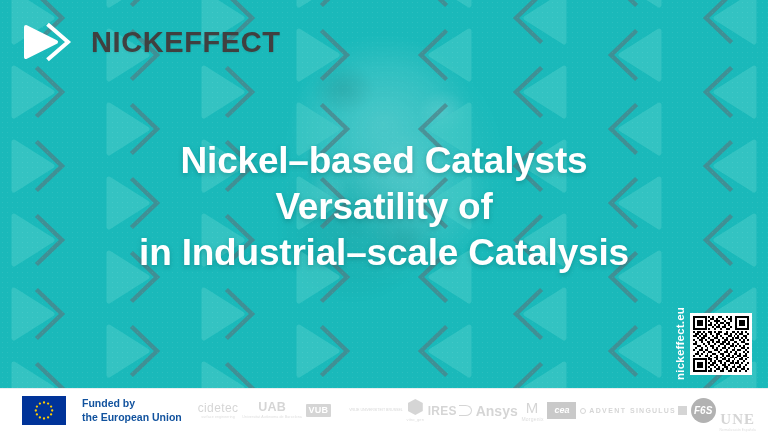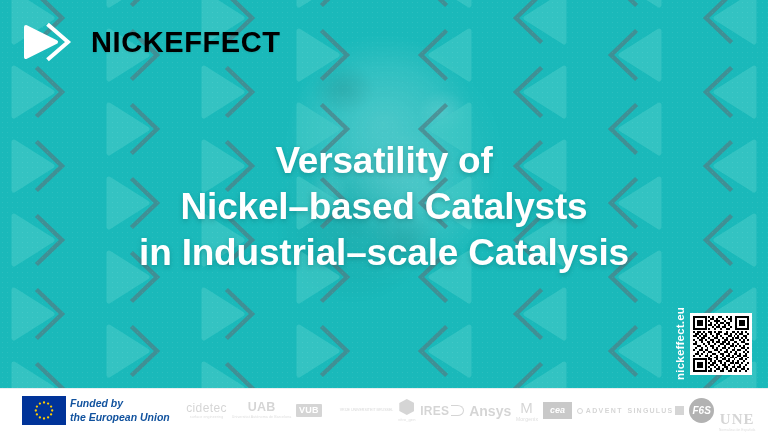--- a/index.html
+++ b/index.html
@@ -49,21 +49,21 @@
     position:absolute;left:0;top:0;right:0;height:388px;
     background-image:radial-gradient(rgba(255,255,255,.085) 0.8px, rgba(255,255,255,0) 0.9px);
     background-size:5px 5px;
     opacity:.9;
   }
 
   
   .logo{position:absolute;left:22px;top:22px;display:flex;align-items:center;gap:9px;}
   .logo-mark{width:60px;height:40px;display:block;}
   .logo-word{
-    color:#000000;font-size:29px;font-weight:bold;
+    color:#404040;font-size:29px;font-weight:bold;
     letter-spacing:.6px;line-height:1;
     text-shadow:0 1px 2px rgba(0,0,0,.10);
     white-space:nowrap;
   }
 
   
   .title{
     position:absolute;left:0;right:0;top:113px;
     text-align:center;
     color:#ffffff;
@@ -87,21 +87,21 @@
   .qr-code{width:62px;height:62px;background:#fff;padding:3px;display:block;}
   .qr-code svg{display:block;width:100%;height:100%;}
 
   
   .footer{
     position:absolute;left:0;right:0;bottom:0;height:44px;
     background:#ffffff;
     display:flex;align-items:center;
     border-top:1px solid #e9eef0;
   }
-  .eu-block{display:flex;align-items:center;gap:4px;margin-left:22px;flex:0 0 auto;font-style:italic;}
+  .eu-block{display:flex;align-items:center;gap:16px;margin-left:22px;flex:0 0 auto;}
   .eu-flag{width:44px;height:29px;background:#003399;position:relative;display:block;}
   .eu-flag svg{position:absolute;inset:0;width:100%;height:100%;}
   .eu-text{
     color:#11529e;font-size:10.5px;font-weight:bold;line-height:1.28;white-space:nowrap;
   }
 
   .partners{
     flex:1 1 auto;display:flex;align-items:center;
     justify-content:space-around;
     padding:0 10px 0 14px;
@@ -247,22 +247,22 @@
 
   <div class="logo">
     <svg class="logo-mark" viewBox="0 0 60 40" xmlns="http://www.w3.org/2000/svg">
       <path d="M4 5 L34 20 L4 35 Z" fill="#ffffff" stroke="#ffffff" stroke-width="4" stroke-linejoin="round"></path>
       <path d="M27 3.5 L46 20 L27 36.5" fill="none" stroke="#ffffff" stroke-width="4" stroke-linecap="square"></path>
     </svg>
     <span class="logo-word">NICKEFFECT</span>
   </div>
 
   <h1 class="title">
+    <span class="title-line">Nickel–based Catalysts</span>
     <span class="title-line">Versatility of</span>
-    <span class="title-line">Nickel–based Catalysts</span>
     <span class="title-line">in Industrial–scale Catalysis</span>
   </h1>
 
   <div class="qr-block">
     <span class="qr-url">nickeffect.eu</span>
     <span class="qr-code">
       <svg viewBox="0 0 29 29" shape-rendering="crispEdges" xmlns="http://www.w3.org/2000/svg">
         <rect width="29" height="29" fill="#fff"></rect>
         <g fill="#000">
           <path d="M0 0h7v7H0z"></path>

